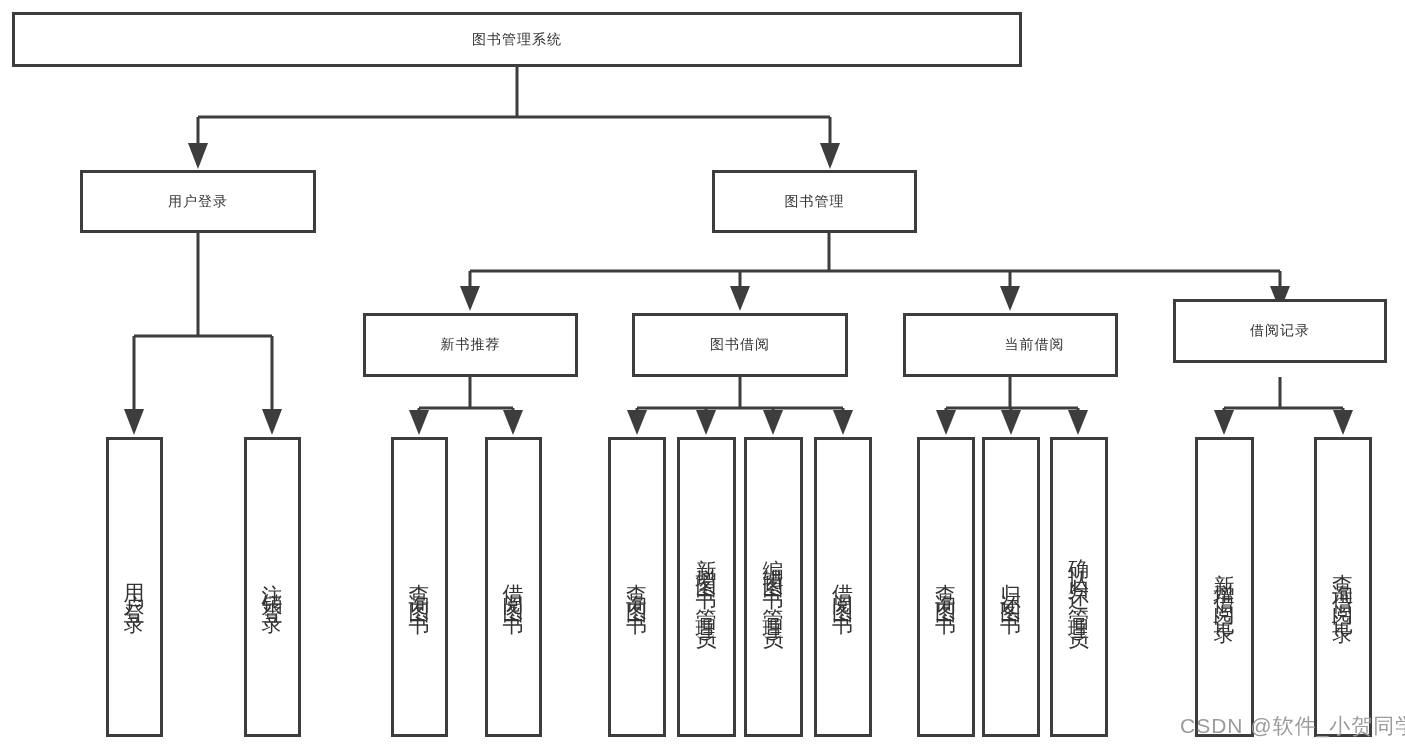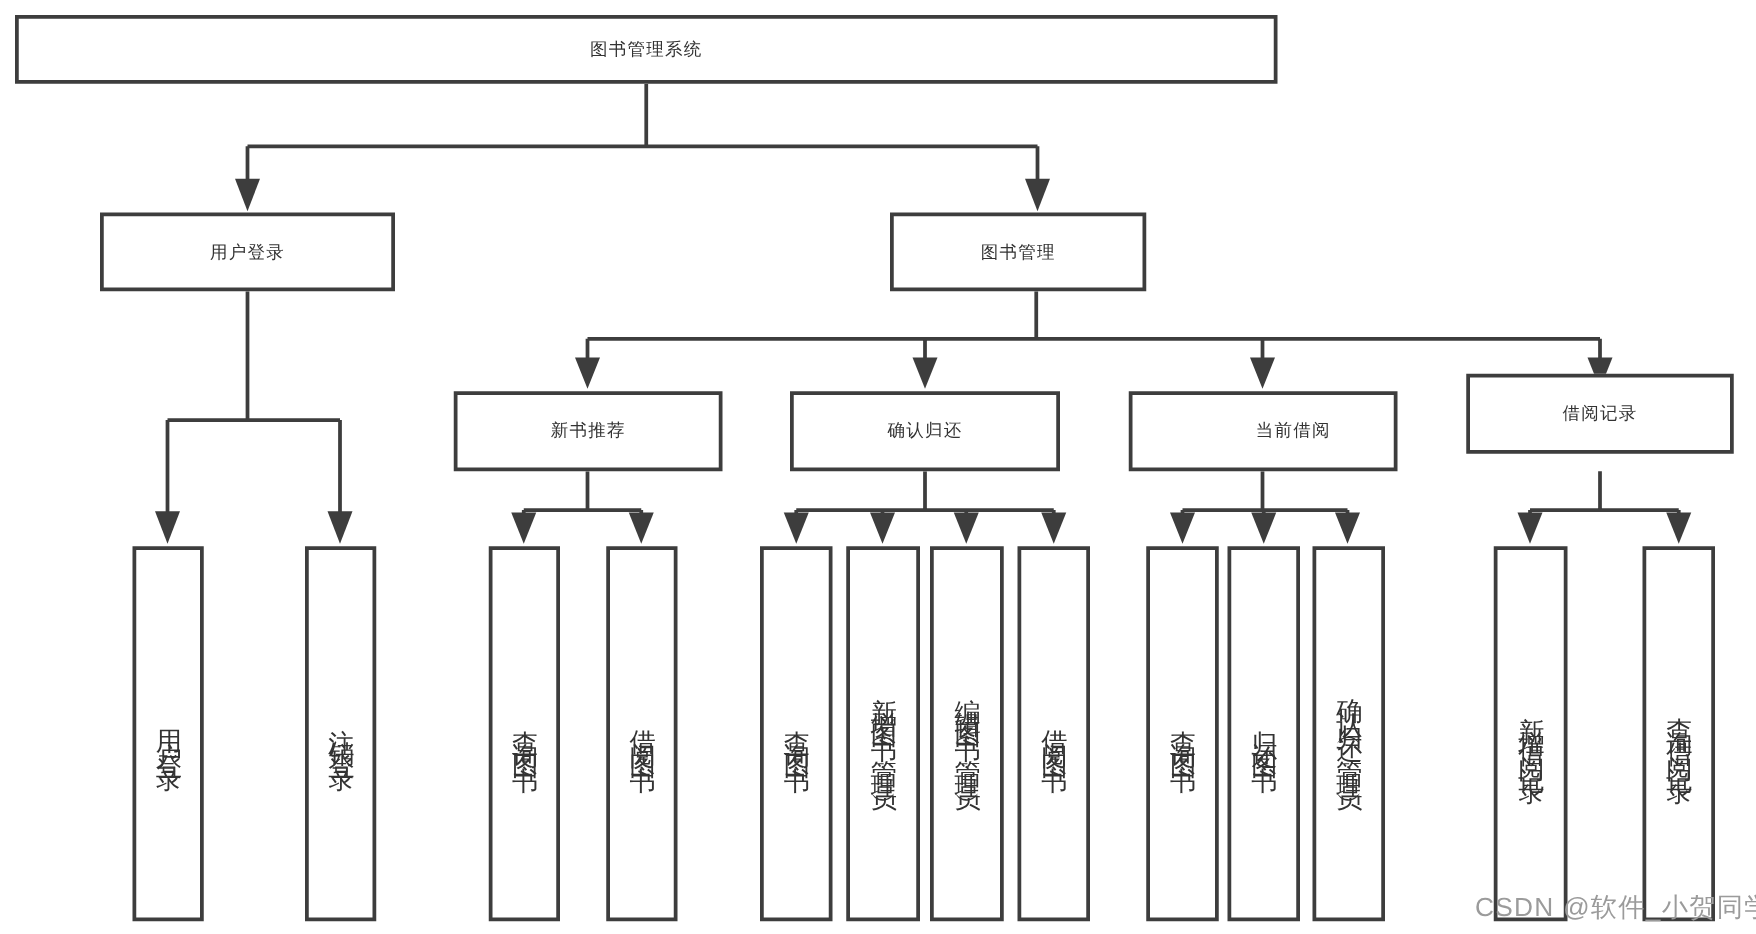--- a/index.html
+++ b/index.html
@@ -108,21 +108,21 @@
     <span class="h-label">用户登录</span>
   </div>
   <div class="node" id="n-book-mgmt">
     <span class="h-label">图书管理</span>
   </div>
 
   <div class="node" id="n-new-book-rec">
     <span class="h-label">新书推荐</span>
   </div>
   <div class="node" id="n-book-borrow">
-    <span class="h-label">确认归还</span>
+    <span class="h-label">图书借阅</span>
   </div>
   <div class="node" id="n-current-borrow">
     <span class="h-label">当前借阅</span>
   </div>
   <div class="node" id="n-borrow-records">
     <span class="h-label">借阅记录</span>
   </div>
 
   <div class="node" id="n-leaf-user-login">
     <span class="v-label">用户登录</span>

